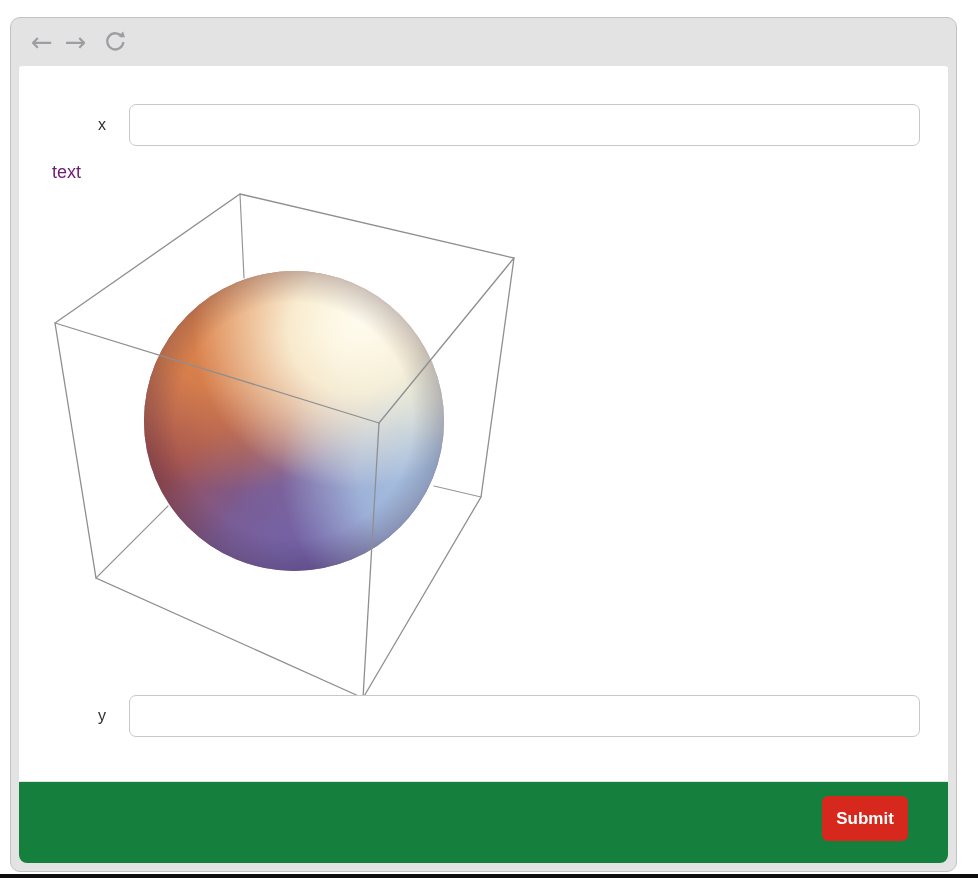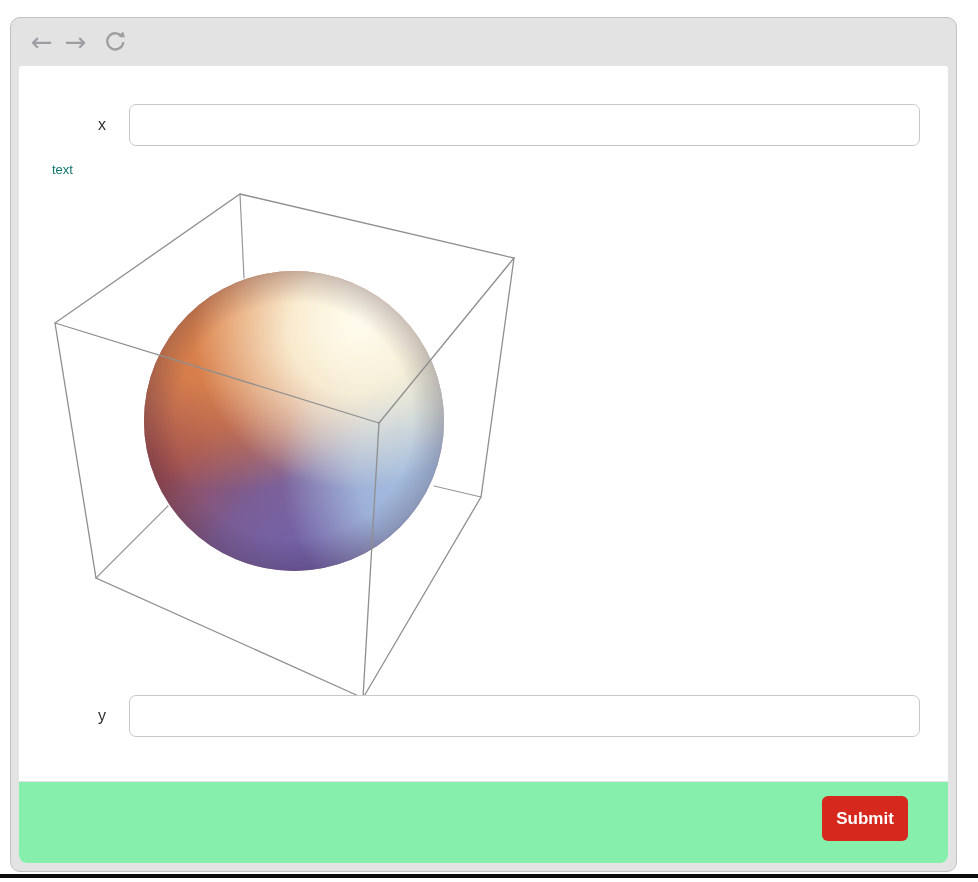--- a/index.html
+++ b/index.html
@@ -21,27 +21,27 @@
   
   .page{position:absolute;left:8px;right:8px;top:48px;bottom:8px;background:#ffffff;
     border-radius:3px 3px 8px 8px;overflow:hidden;}
 
   .field-label{position:absolute;width:26px;text-align:center;font-size:16px;color:#2f2f2f;line-height:42px;}
   .text-input{position:absolute;left:110px;width:791px;height:42px;box-sizing:border-box;
     border:1px solid #c8c8c8;border-radius:7px;background:#fff;font-size:16px;color:#333;
     padding:0 10px;outline:none;}
   .lbl-x{left:70px;top:38px;}
   .inp-x{top:38px;}
-  .text-label{position:absolute;left:33px;top:96px;font-size:13px;color:#0f766e;}
+  .text-label{position:absolute;left:33px;top:96px;font-size:18px;color:#701a75;}
   .lbl-y{left:70px;top:629px;}
   .inp-y{top:629px;}
 
   .plot{position:absolute;left:12px;top:115px;width:500px;height:530px;}
 
-  .footer{position:absolute;left:0;right:0;bottom:0;top:715px;background:#86efac;
+  .footer{position:absolute;left:0;right:0;bottom:0;top:715px;background:#15803d;
     border-top:1px solid #e4e4e4;}
   .submit{position:absolute;right:40px;top:14px;width:86px;height:45px;background:#d6281d;
     border:none;border-radius:6px;color:#ffffff;font-size:17px;font-weight:bold;
     font-family:"Liberation Sans",sans-serif;cursor:pointer;}
 
   .bottom-line{position:absolute;left:0;right:0;top:874px;height:4px;background:#0d0d0d;}
 </style>
 </head>
 <body>
 

